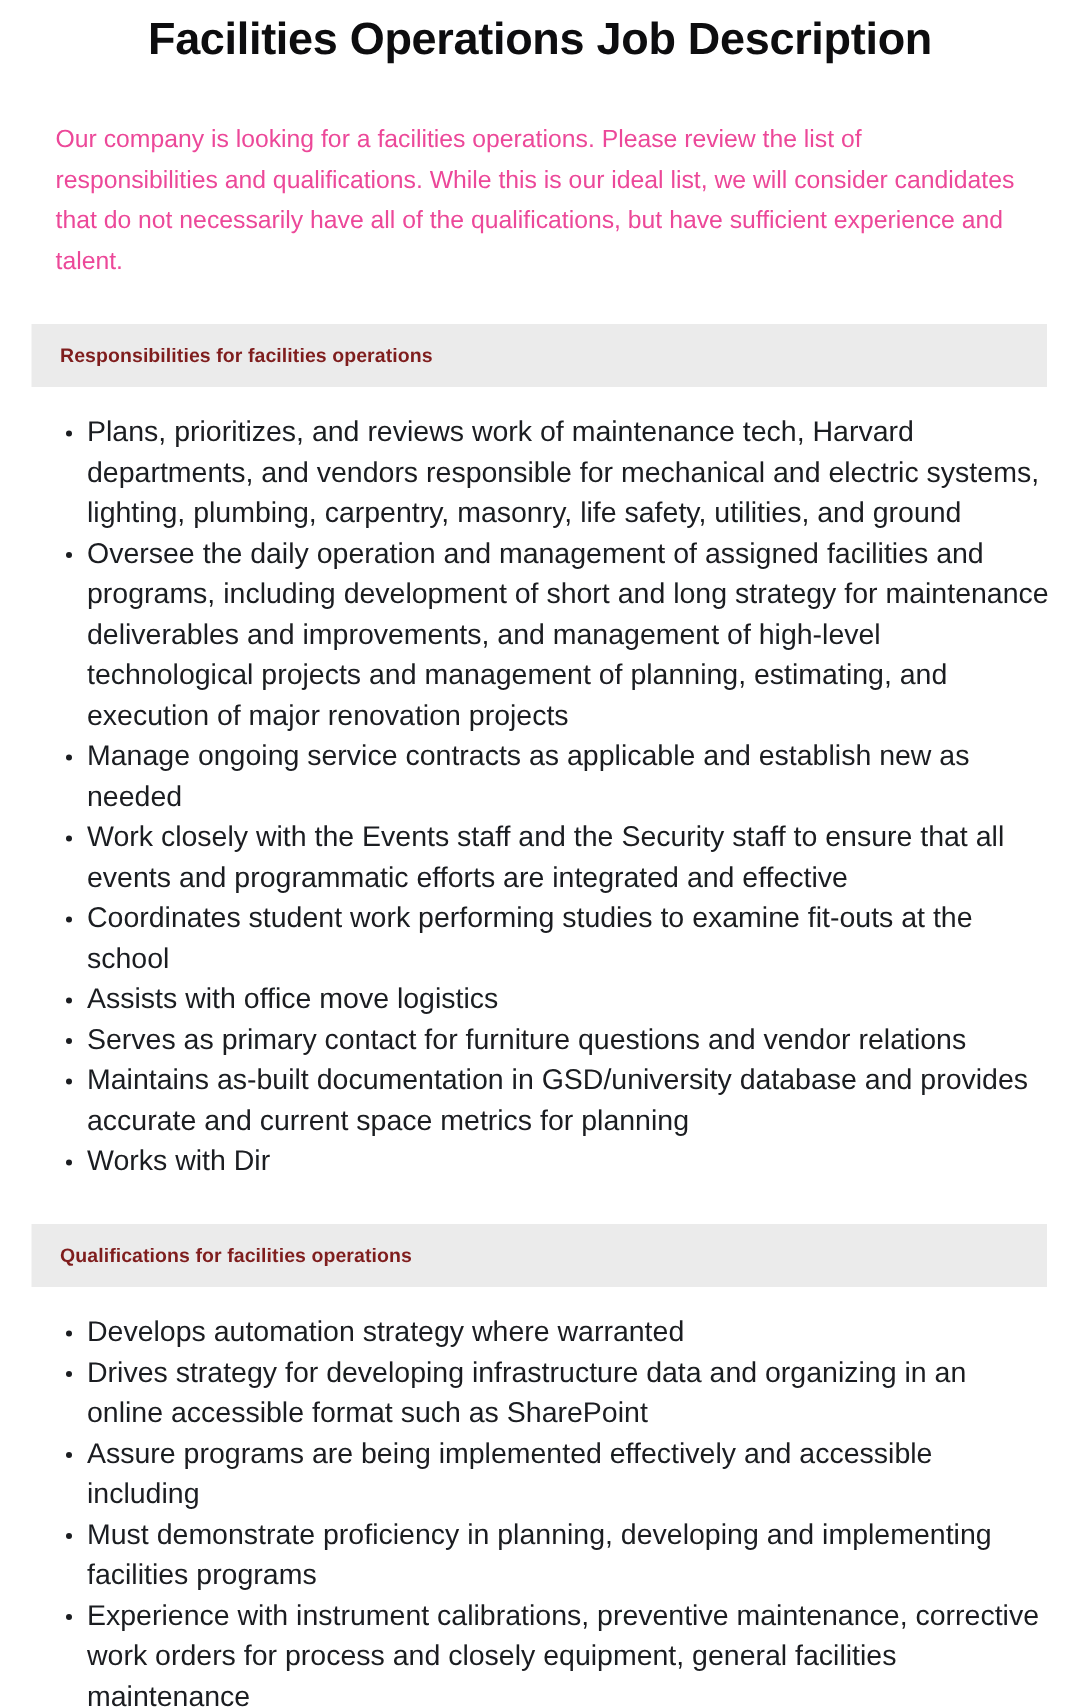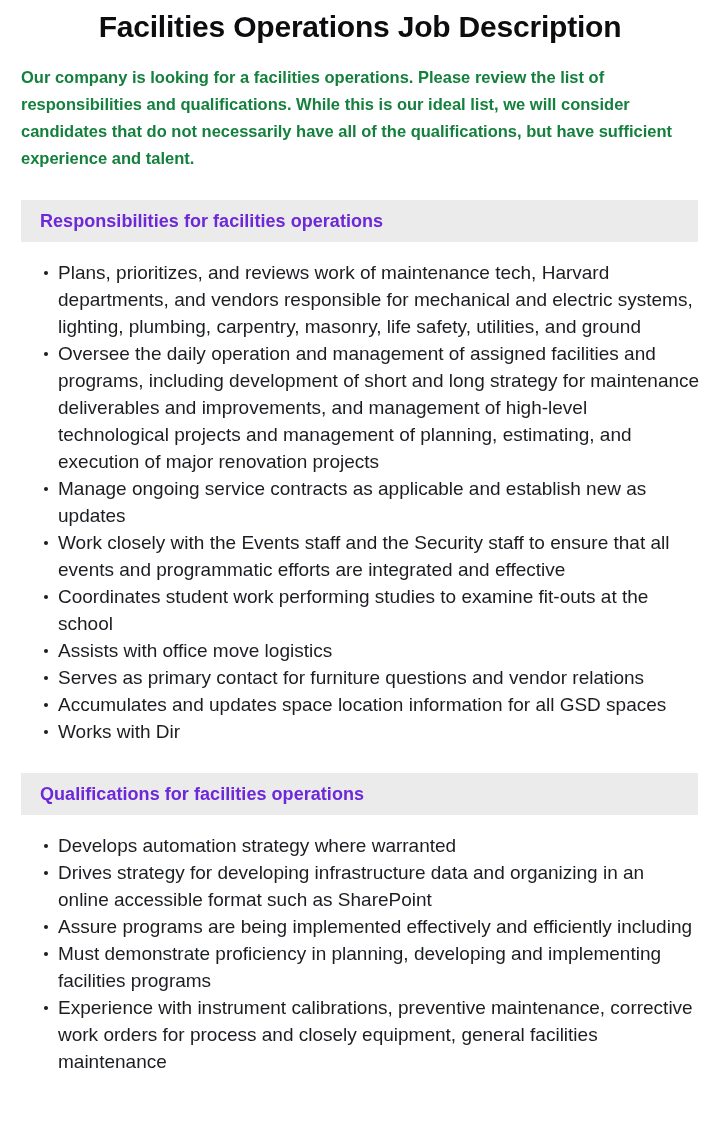--- a/index.html
+++ b/index.html
@@ -27,45 +27,44 @@
     margin: 0;
     padding: 8px 20px 0 20px;
     font-size: 30px;
     line-height: 38px;
     font-weight: bold;
     text-align: center;
     letter-spacing: -0.2px;
     color: #0d0d0f;
   }
   .intro {
-    margin: 0;
+    margin: 16px;
     padding: 18px 21px 0 21px;
     font-size: 16.5px;
     line-height: 27px;
-    color: #15803d;
-    font-weight: bold;
+    color: #ec4899;
   }
   .section {
     margin: 0;
     padding: 0;
   }
   .section-header {
     margin: 28px 22px 0 21px;
     background: #ebebeb;
     height: 42px;
     display: flex;
     align-items: center;
     padding: 0 19px;
     box-sizing: border-box;
   }
   .section-header-text {
-    font-size: 18px;
+    font-size: 13px;
     font-weight: bold;
     line-height: 20px;
-    color: #6d28d9;
+    color: #7f1d1d;
     letter-spacing: 0.05px;
   }
   ul.bullet-list {
     list-style: none;
     margin: 0;
     padding: 17px 20px 0 21px;
   }
   ul.bullet-list li {
     position: relative;
     padding-left: 37px;
@@ -94,36 +93,36 @@
 
   <p class="intro">Our company is looking for a facilities operations. Please review the list of responsibilities and qualifications. While this is our ideal list, we will consider candidates that do not necessarily have all of the qualifications, but have sufficient experience and talent.</p>
 
   <div class="section">
     <div class="section-header">
       <span class="section-header-text">Responsibilities for facilities operations</span>
     </div>
     <ul class="bullet-list">
       <li>Plans, prioritizes, and reviews work of maintenance tech, Harvard departments, and vendors responsible for mechanical and electric systems, lighting, plumbing, carpentry, masonry, life safety, utilities, and ground</li>
       <li>Oversee the daily operation and management of assigned facilities and programs, including development of short and long strategy for maintenance deliverables and improvements, and management of high-level technological projects and management of planning, estimating, and execution of major renovation projects</li>
-      <li>Manage ongoing service contracts as applicable and establish new as updates</li>
+      <li>Manage ongoing service contracts as applicable and establish new as needed</li>
       <li>Work closely with the Events staff and the Security staff to ensure that all events and programmatic efforts are integrated and effective</li>
       <li>Coordinates student work performing studies to examine fit-outs at the school</li>
       <li>Assists with office move logistics</li>
       <li>Serves as primary contact for furniture questions and vendor relations</li>
-      <li>Accumulates and updates space location information for all GSD spaces</li>
+      <li>Maintains as-built documentation in GSD/university database and provides accurate and current space metrics for planning</li>
       <li>Works with Dir</li>
     </ul>
   </div>
 
   <div class="section">
     <div class="section-header">
       <span class="section-header-text">Qualifications for facilities operations</span>
     </div>
     <ul class="bullet-list">
       <li>Develops automation strategy where warranted</li>
       <li>Drives strategy for developing infrastructure data and organizing in an online accessible format such as SharePoint</li>
-      <li>Assure programs are being implemented effectively and efficiently including</li>
+      <li>Assure programs are being implemented effectively and accessible including</li>
       <li>Must demonstrate proficiency in planning, developing and implementing facilities programs</li>
       <li>Experience with instrument calibrations, preventive maintenance, corrective work orders for process and closely equipment, general facilities maintenance</li>
     </ul>
   </div>
 
 </div>
 
 </body></html>

